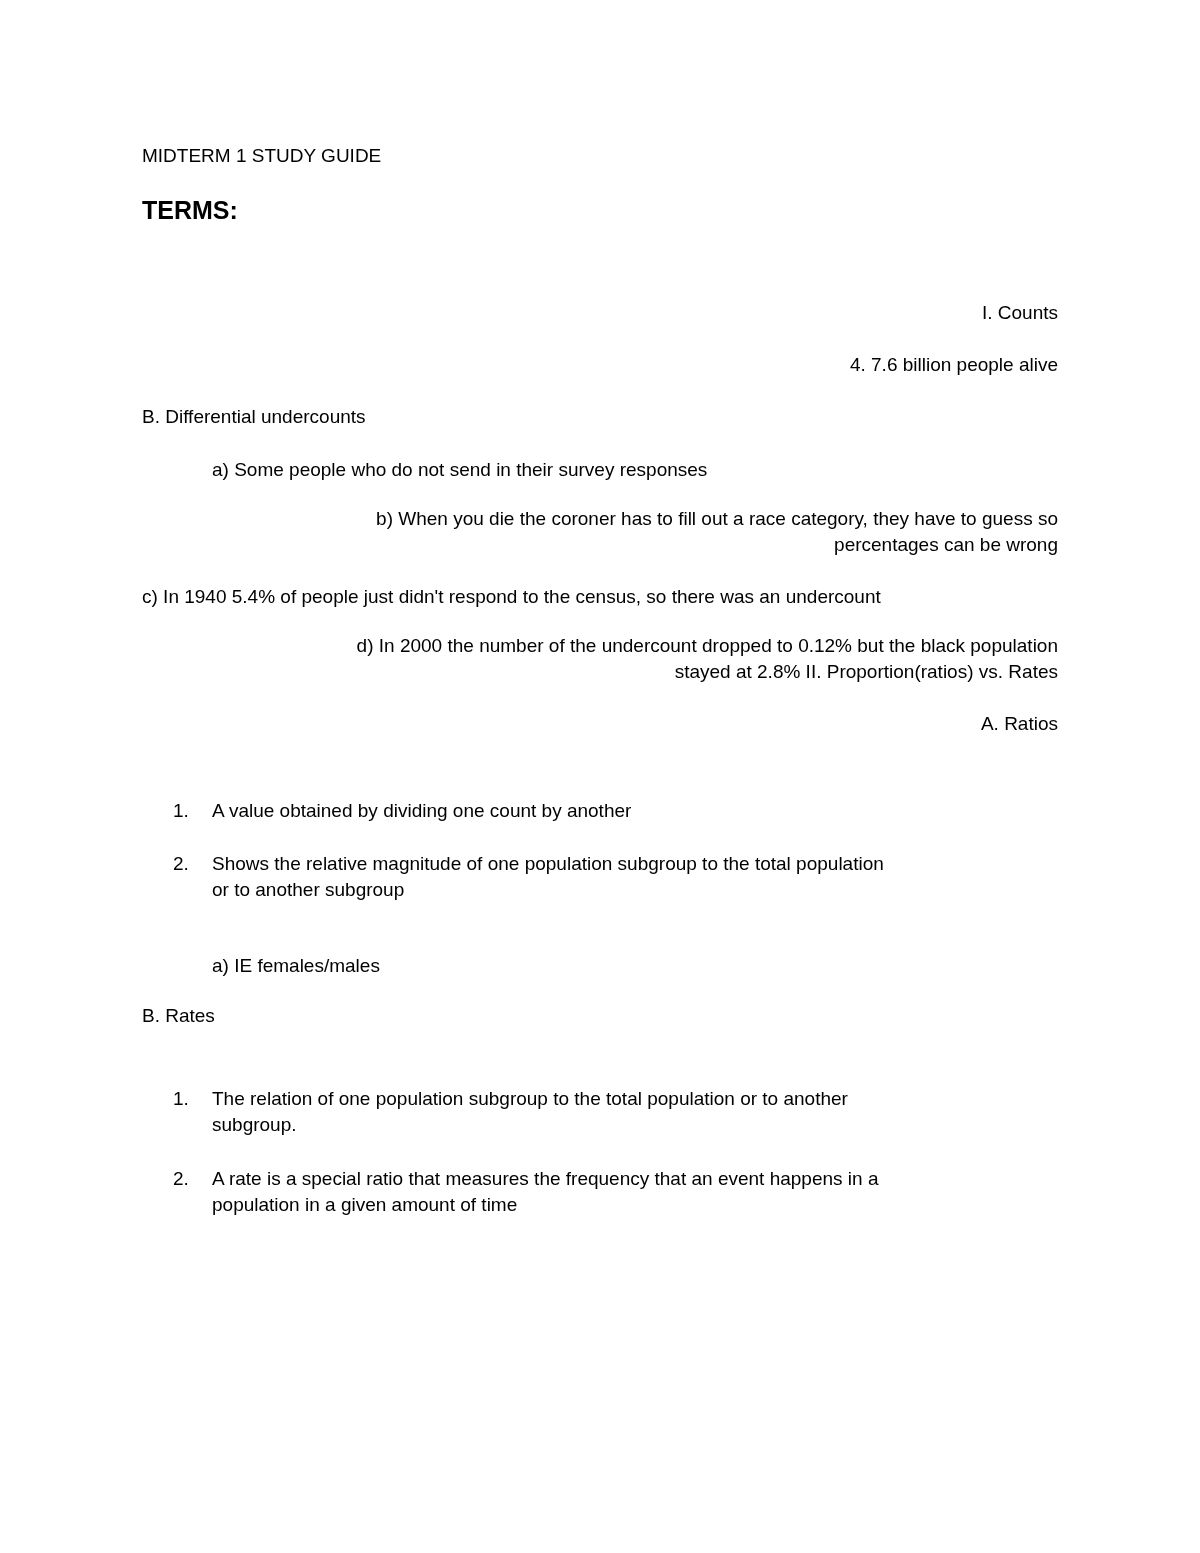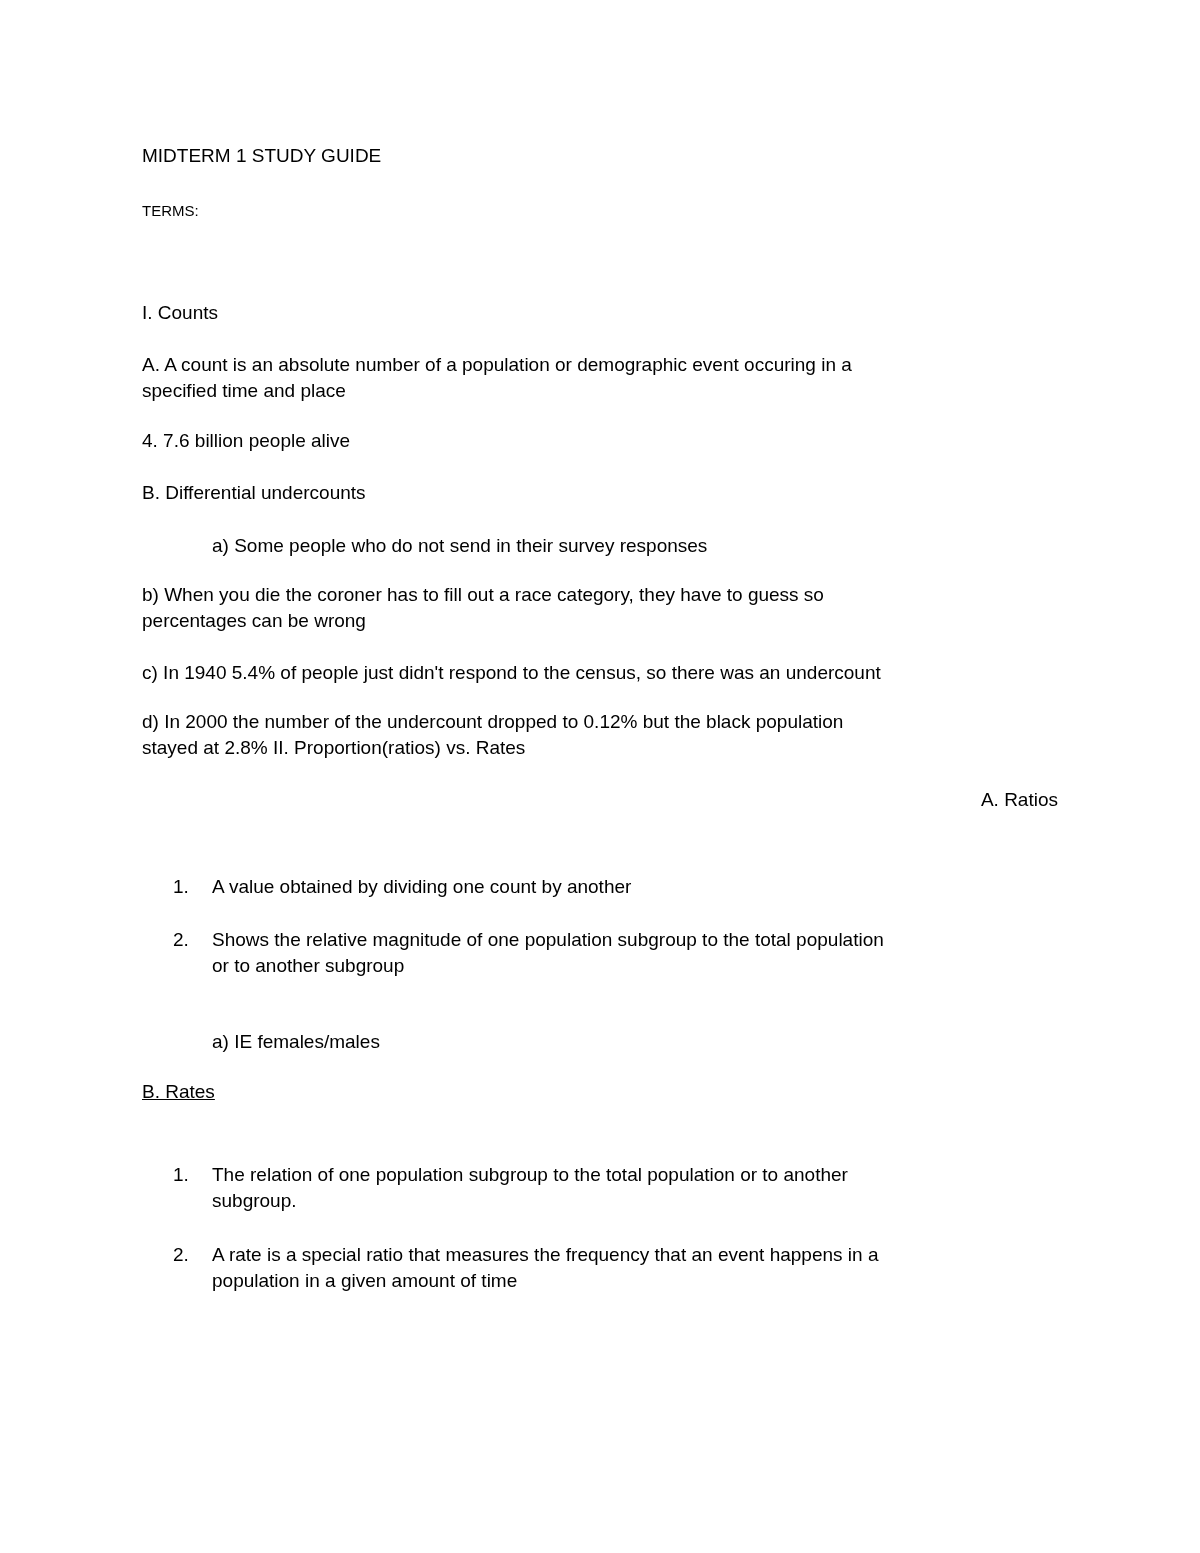--- a/index.html
+++ b/index.html
@@ -22,35 +22,35 @@
     line-height: 26px;
   }
   .content p, .content .li {
     margin: 0;
     white-space: pre-line;
   }
   .doc-title {
     margin: 0 0 28px 0 !important;
   }
   .terms-heading {
-    font-weight: normal;
-    font-size: 15px;
+    font-weight: bold;
+    font-size: 25px;
     line-height: 27px;
     margin: 0 0 76px 0 !important;
   }
   
   .mb2  { margin-bottom: 2px  !important; }
   .mb23 { margin-bottom: 23px !important; }
   .mb24 { margin-bottom: 24px !important; }
-  .mb26 { margin-bottom: 26px !important; }
+  .mb26 { margin-bottom: 26px !important; text-align: right; }
   .mb27 { margin-bottom: 27px !important; }
   .mb28 { margin-bottom: 28px !important; }
   .mb50 { margin-bottom: 50px !important; }
   .mb53 { margin-bottom: 53px !important; }
-  .mb57 { margin-bottom: 57px !important; text-decoration: underline; }
+  .mb57 { margin-bottom: 57px !important; }
   .mb61 { margin-bottom: 61px !important; text-align: right; }
   .indent {
     margin-left: 70px !important;
   }
   .li {
     display: flex;
     align-items: flex-start;
   }
   .li .li-num {
     flex: 0 0 39px;
@@ -66,22 +66,20 @@
 
 <div class="page">
   <div class="content">
 
     <p class="doc-title">MIDTERM 1 STUDY GUIDE</p>
 
     <p class="terms-heading">TERMS:</p>
 
     <p class="mb26">I. Counts</p>
 
-    <p class="mb24">A. A count is an absolute number of a population or demographic event occuring in a
-specified time and place</p>
 
     <p class="mb26">4. 7.6 billion people alive</p>
 
     <p class="mb27">B. Differential undercounts</p>
 
 
     <p class="indent mb23">a) Some people who do not send in their survey responses</p>
 
     <p class="mb26">b) When you die the coroner has to fill out a race category, they have to guess so
 percentages can be wrong</p>

